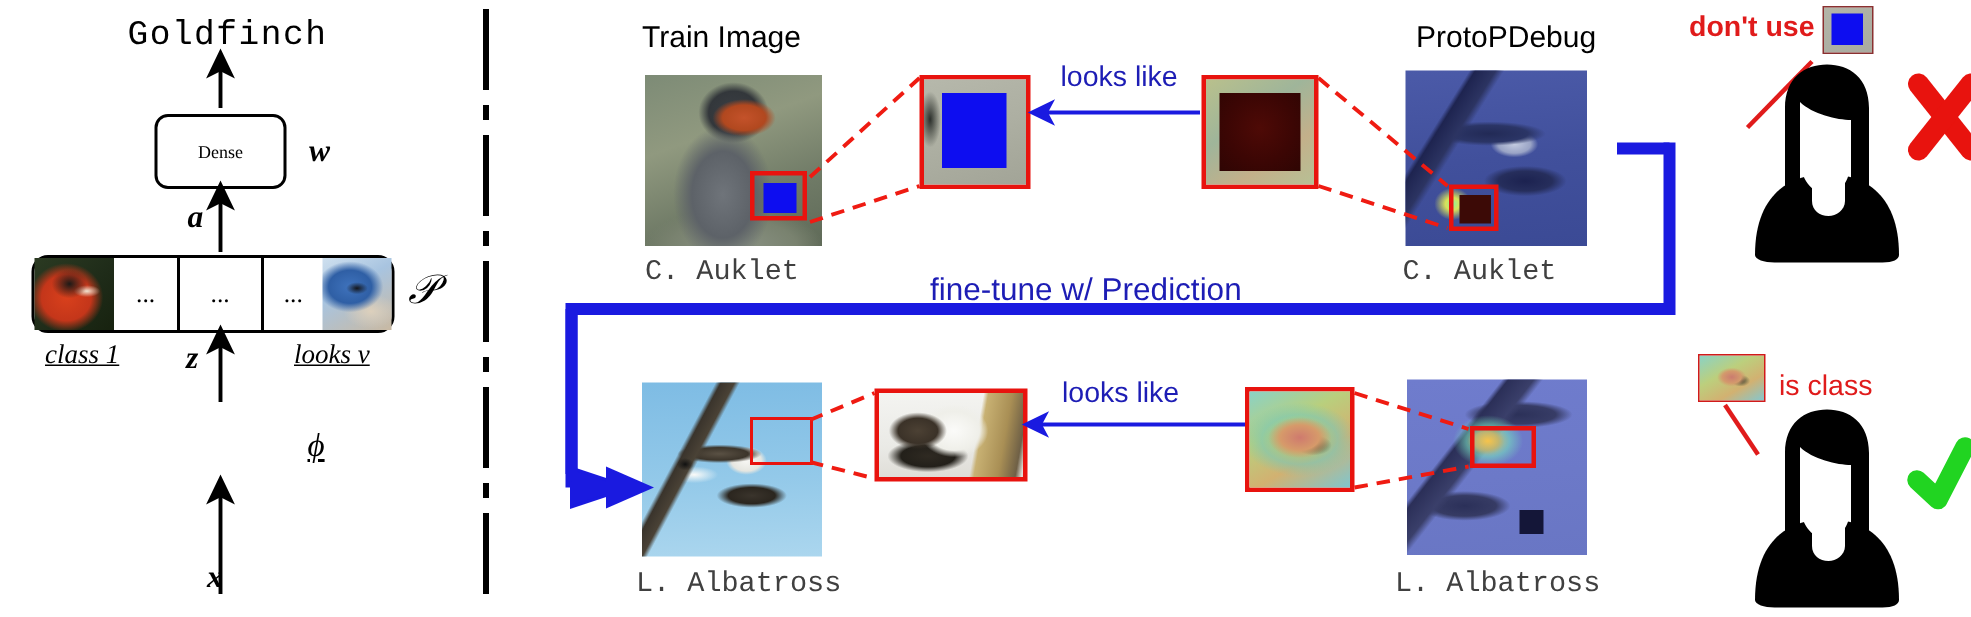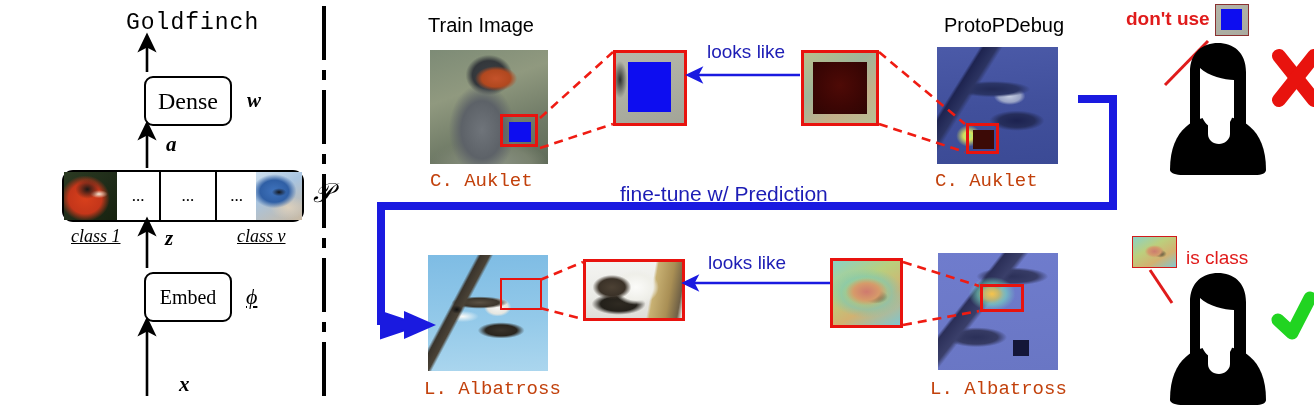--- a/index.html
+++ b/index.html
@@ -122,39 +122,39 @@
       linear-gradient(150deg,#8ad2c6 0%,#bccf7d 38%,#d2b171 68%,#84c7cf 100%);
     border:1.6px solid #d11a1a;
   }
 
   .redbox{position:absolute;border:3px solid #e8130e;box-sizing:border-box;}
   .redbox-thin{position:absolute;border:2.2px solid #e8130e;box-sizing:border-box;}
 
   svg.overlay{position:absolute;left:0;top:0;width:1314px;height:411px;pointer-events:none;}
 
   .lbl{position:absolute;white-space:nowrap;}
-  .lbl-mono{font-family:"Liberation Mono","DejaVu Sans Mono",monospace;font-size:19px;color:#c2410c;}
+  .lbl-mono{font-family:"Liberation Mono","DejaVu Sans Mono",monospace;font-size:19px;color:#404040;}
   .lbl-title{font-family:"Liberation Sans","DejaVu Sans",sans-serif;font-size:20px;color:#000;}
   .lbl-blue{font-family:"Liberation Sans","DejaVu Sans",sans-serif;font-size:19px;color:#1d1db5;}
   .lbl-red{font-family:"Liberation Sans","DejaVu Sans",sans-serif;font-size:19px;color:#e01b1b;}
   .lbl-redb{font-family:"Liberation Sans","DejaVu Sans",sans-serif;font-size:19px;color:#e01b1b;font-weight:bold;}
   .math{font-family:"Liberation Serif","DejaVu Serif",serif;font-style:italic;font-weight:bold;font-size:21px;}
   .mathp{font-family:"Liberation Serif","DejaVu Serif",serif;font-style:italic;font-size:25px;}
 </style>
 </head>
 <body>
 
 <div class="fig">
 
-  <div class="abs" style="left:0;top:0;width:317px;height:411px;margin-left:41px;">
+  <div class="abs" style="left:0;top:0;width:317px;height:411px;">
 
     <div class="lbl mono" style="left:85px;top:10px;font-size:23px;letter-spacing:1px;">Goldfinch</div>
 
     <div class="box" style="left:103px;top:76px;width:88px;height:50px;">
-      <span style="font-size:24px;">Dense</span>
+      <span style="font-size:12px;">Dense</span>
     </div>
     <div class="lbl math" style="left:206px;top:88px;">w</div>
 
     <div class="lbl math" style="left:125px;top:132px;">a</div>
 
     <div class="protobar" style="left:21px;top:170px;width:242px;height:52px;">
       <div class="pslot" style="width:55px;">
         <div class="thumb" style="width:53px;height:48px;background:
                radial-gradient(ellipse 16px 13px at 44% 36%, #1d1a17 0%, rgba(29,26,23,0) 74%),
                radial-gradient(ellipse 11px 5px at 66% 46%, #efe3cf 0%, rgba(239,227,207,0) 80%),
@@ -170,27 +170,24 @@
         <div class="thumb" style="width:50px;height:48px;background:
                radial-gradient(ellipse 9px 5px at 50% 42%, #14161b 0%, rgba(20,22,27,0) 80%),
                radial-gradient(ellipse 26px 20px at 40% 40%, #3f73bd 0%, #2f5fa5 55%, rgba(47,95,165,0) 85%),
                radial-gradient(ellipse 22px 14px at 70% 74%, #ddd0bc 0%, rgba(221,208,188,0) 82%),
                linear-gradient(150deg,#cfe0ef 0%,#a8c4e0 40%,#c9b9a2 100%);"></div>
       </div>
     </div>
     <div class="lbl mathp" style="left:272px;top:178px;font-size:27px;">𝒫</div>
 
     <div class="lbl serif ital" style="left:30px;top:226px;font-size:18px;">class 1</div>
-    <div class="lbl serif ital" style="left:196px;top:226px;font-size:18px;">class v</div>
+    <div class="lbl serif ital" style="left:196px;top:226px;font-size:18px;">looks v</div>
 
     <div class="lbl math" style="left:124px;top:226px;">z</div>
 
-    <div class="box" style="left:103px;top:272px;width:88px;height:50px;">
-      <span style="font-size:20px;">Embed</span>
-    </div>
     <div class="lbl serif ital" style="left:205px;top:284px;font-size:22px;">ϕ</div>
 
     <div class="lbl math" style="left:138px;top:372px;">x</div>
   </div>
 
   <div class="abs" style="left:322px;top:0;width:4px;height:411px;">
     <div class="abs" style="left:0;top:6px;width:4px;height:54px;background:#000;"></div>
     <div class="abs" style="left:0;top:70px;width:4px;height:10px;background:#000;"></div>
     <div class="abs" style="left:0;top:90px;width:4px;height:54px;background:#000;"></div>
     <div class="abs" style="left:0;top:154px;width:4px;height:10px;background:#000;"></div>

